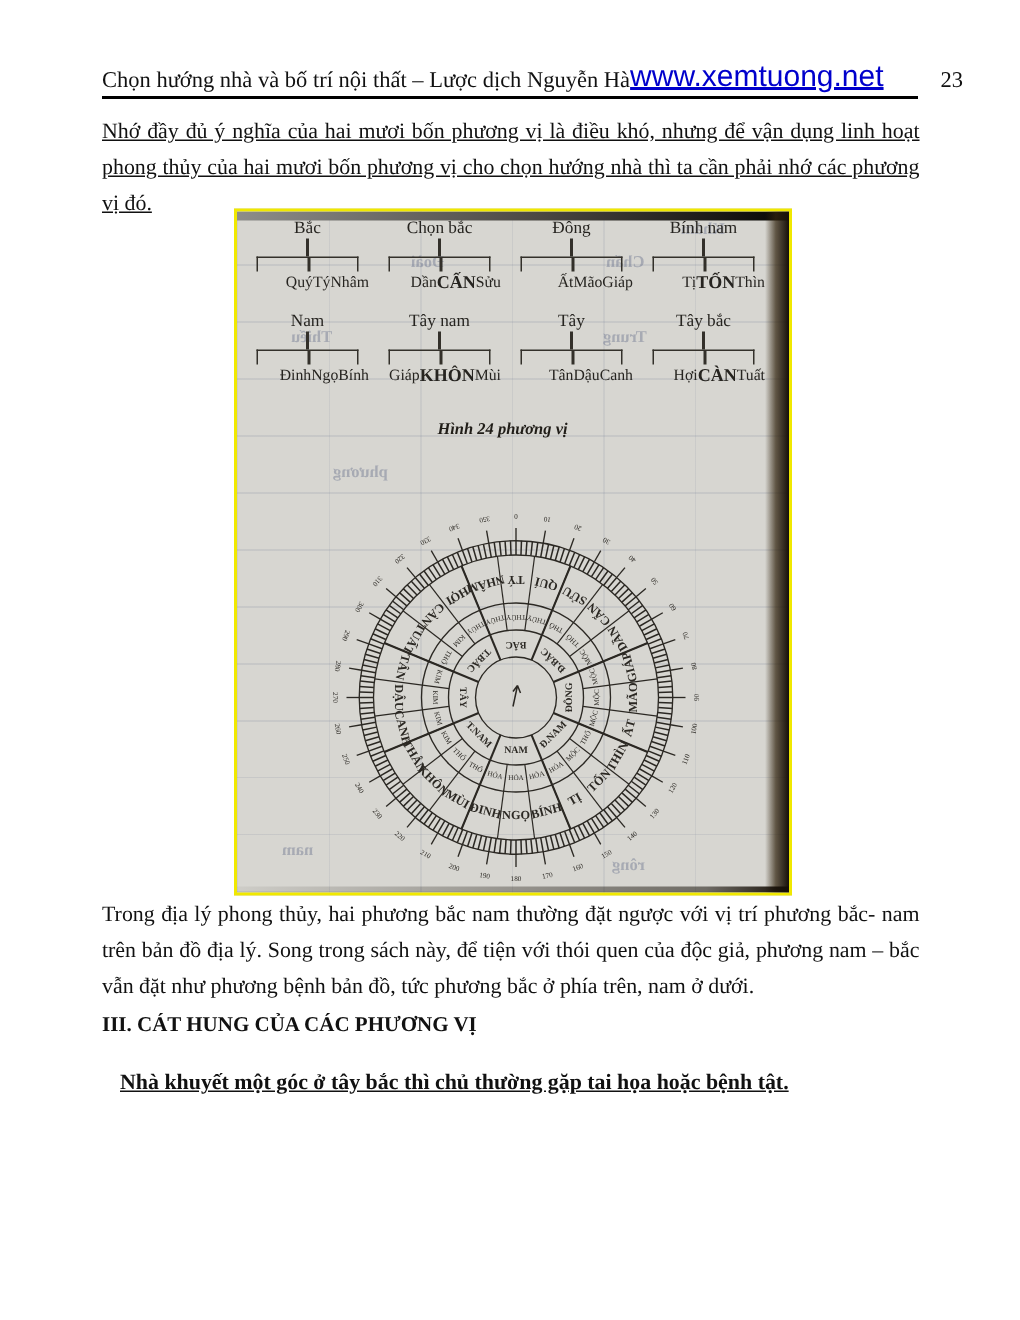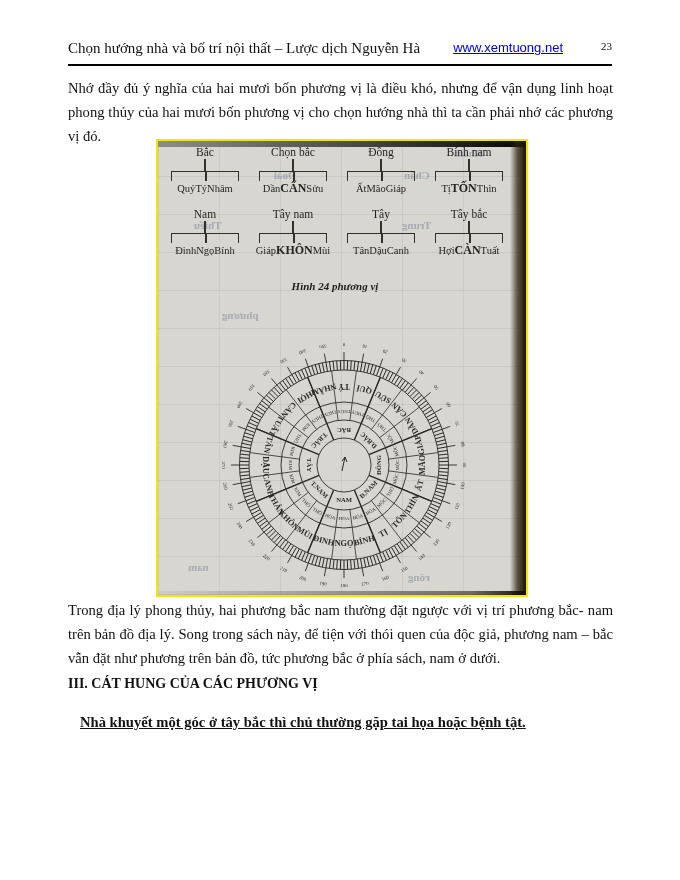--- a/index.html
+++ b/index.html
@@ -5,36 +5,36 @@
   html,body{margin:0;padding:0;}
   body{
     width:680px;height:880px;background:#ffffff;overflow:hidden;
     font-family:"Liberation Serif",serif;color:#111;
     position:relative;
   }
   .page{position:absolute;inset:0;}
   
   .header{
     position:absolute;left:68px;top:40px;width:544px;
-    display:flex;align-items:flex-start;font-size:15px;
+    display:flex;align-items:flex-end;font-size:15px;
   }
   .h-title{flex:1 1 auto;white-space:nowrap;}
   .h-link{
     font-family:"Liberation Sans",sans-serif;
-    color:#0000cc;text-decoration:underline;font-size:13px;
+    color:#0000cc;text-decoration:underline;font-size:20px;
     margin-right:38px;cursor:pointer;
   }
-  .h-page{font-size:11px;font-family:Liberation Serif, serif;}
+  .h-page{font-size:15px;font-family:Liberation Serif, serif;}
   .rule{position:absolute;left:68px;top:64px;width:544px;border-top:2px solid #000;}
   
   .body-p{
     position:absolute;left:68px;width:545px;margin:0;
     font-size:14.6px;line-height:24px;text-align:justify;
   }
-  .p1{top:76px;}
+  .p1{top:76px;text-decoration:underline;}
   .p2{top:598px;}
   .p3{top:728px;text-indent:40px;}
   .sec-h3{
     position:absolute;left:68px;top:676px;margin:0;
     font-size:14px;font-weight:bold;
   }
   .sec-h4{
     position:absolute;left:68px;top:702px;margin:12px;
     font-size:14.6px;font-weight:bold;text-decoration:underline;
   }
@@ -60,21 +60,21 @@
   }
   .tree{display:flex;flex-direction:column;align-items:center;color:#262420;}
   .t-parent{font-size:11.5px;line-height:13px;}
   .t-stem{width:1.5px;height:12px;background:#33302a;}
   .t-bracket{
     position:relative;width:80%;height:9px;
     border-top:1.5px solid #33302a;
     border-left:1.5px solid #33302a;border-right:1.5px solid #33302a;
   }
   .t-bracket i{position:absolute;left:50%;top:0;width:1.5px;height:9px;background:#33302a;}
-  .t-children{width:100%;display:flex;justify-content:center;margin-top:1px;}
+  .t-children{width:100%;display:flex;justify-content:flex-end;margin-top:1px;}
   .t-children span{font-size:10.5px;line-height:13px;white-space:nowrap;}
   .t-children span.caps{font-size:12px;font-weight:bold;}
   .caption{
     position:absolute;top:139px;left:0;right:14px;z-index:2;
     text-align:center;font-size:11px;font-weight:bold;font-style:italic;
     color:#201d18;
   }
   #compass{position:absolute;left:46px;top:184px;z-index:2;}
   
   .edge-top{
@@ -564,19 +564,19 @@
         <text transform="translate(-35.5,6.521244205459655e-15) rotate(450)" text-anchor="middle" dominant-baseline="middle" font-size="6.6" fill="#2b2823" font-family="&quot;Liberation Serif&quot;,serif" font-weight="bold">TÂY</text>
         <text transform="translate(-25.102290732122444,-25.10229073212243) rotate(495)" text-anchor="middle" dominant-baseline="middle" font-size="6.6" fill="#2b2823" font-family="&quot;Liberation Serif&quot;,serif" font-weight="bold">T.BẮC</text>
         <path d="M -2 6 L 1 -8 M 1 -8 L -2 -4 M 1 -8 L 3 -3" stroke="#2b2823" stroke-width="1" fill="none"></path>
       </svg>
 
     <div class="edge-top"></div>
     <div class="edge-right"></div>
     <div class="edge-bottom"></div>
   </div>
 
-  <p class="body-p p2">Trong địa lý phong thủy, hai phương bắc nam thường đặt ngược với vị trí phương bắc- nam trên bản đồ địa lý. Song trong sách này, để tiện với thói quen của độc giả, phương nam – bắc vẫn đặt như phương trên bản đồ, tức phương bắc ở phía sách, nam ở dưới.</p>
+  <p class="body-p p2">Trong địa lý phong thủy, hai phương bắc nam thường đặt ngược với vị trí phương bắc- nam trên bản đồ địa lý. Song trong sách này, để tiện với thói quen của độc giả, phương nam – bắc vẫn đặt như phương bệnh bản đồ, tức phương bắc ở phía trên, nam ở dưới.</p>
 
   <h3 class="sec-h3">III. CÁT HUNG CỦA CÁC PHƯƠNG VỊ</h3>
   <h4 class="sec-h4">Nhà khuyết một góc ở tây bắc thì chủ thường gặp tai họa hoặc bệnh tật.</h4>
 
 
 </div>
 
 </body></html>

